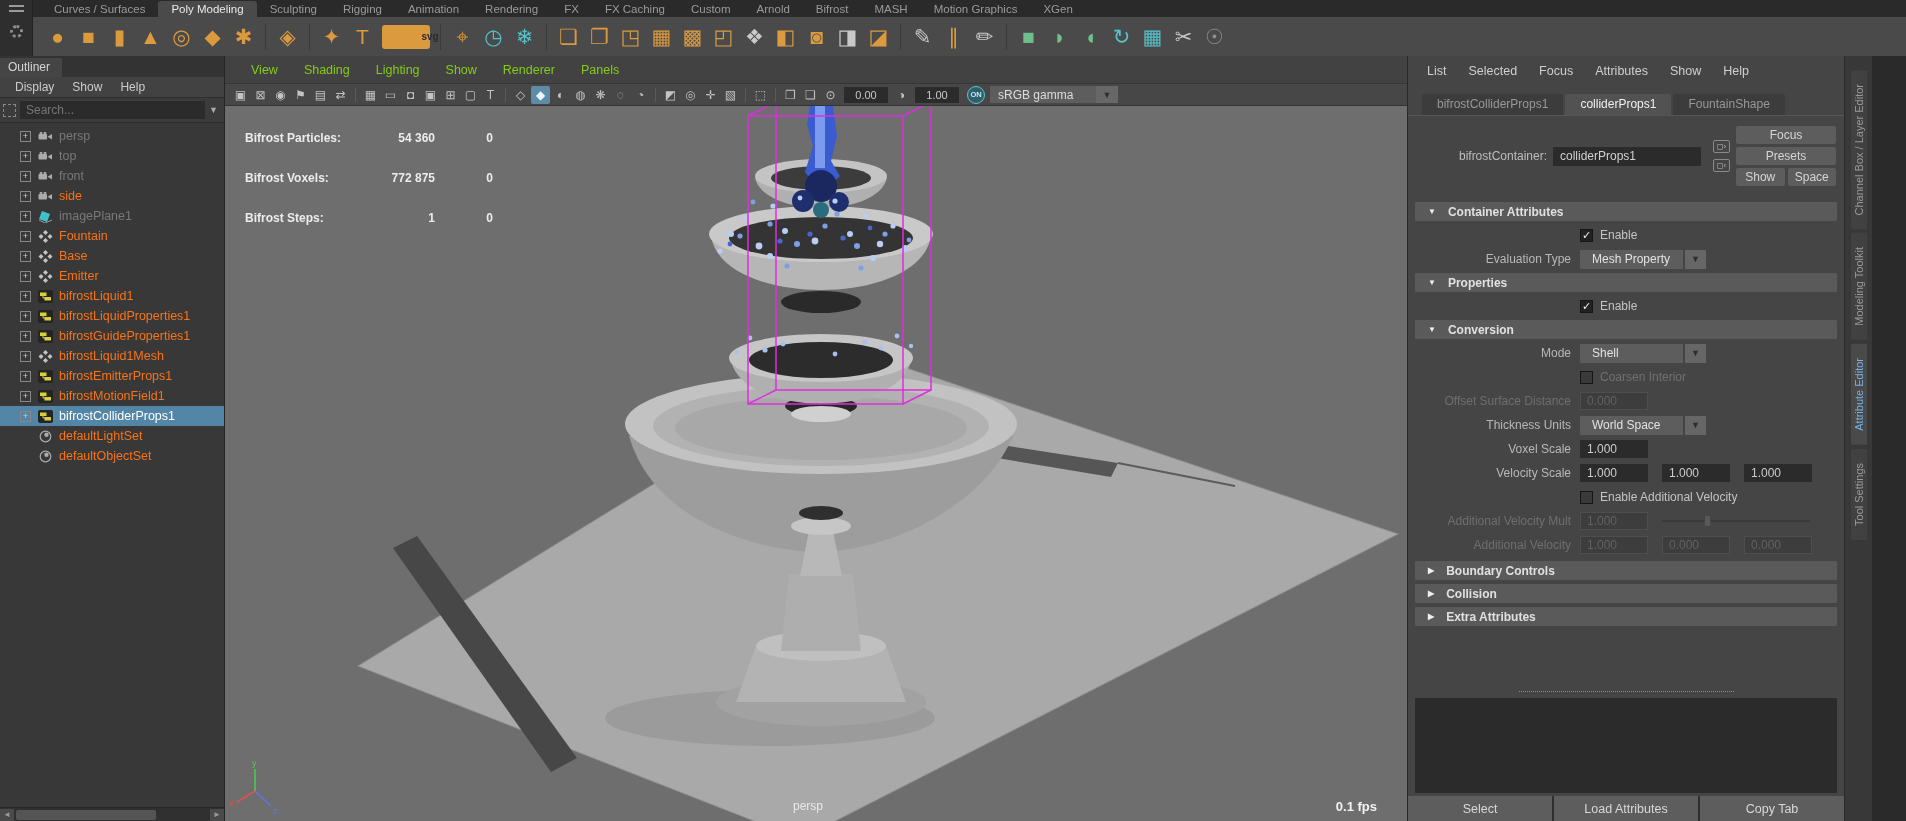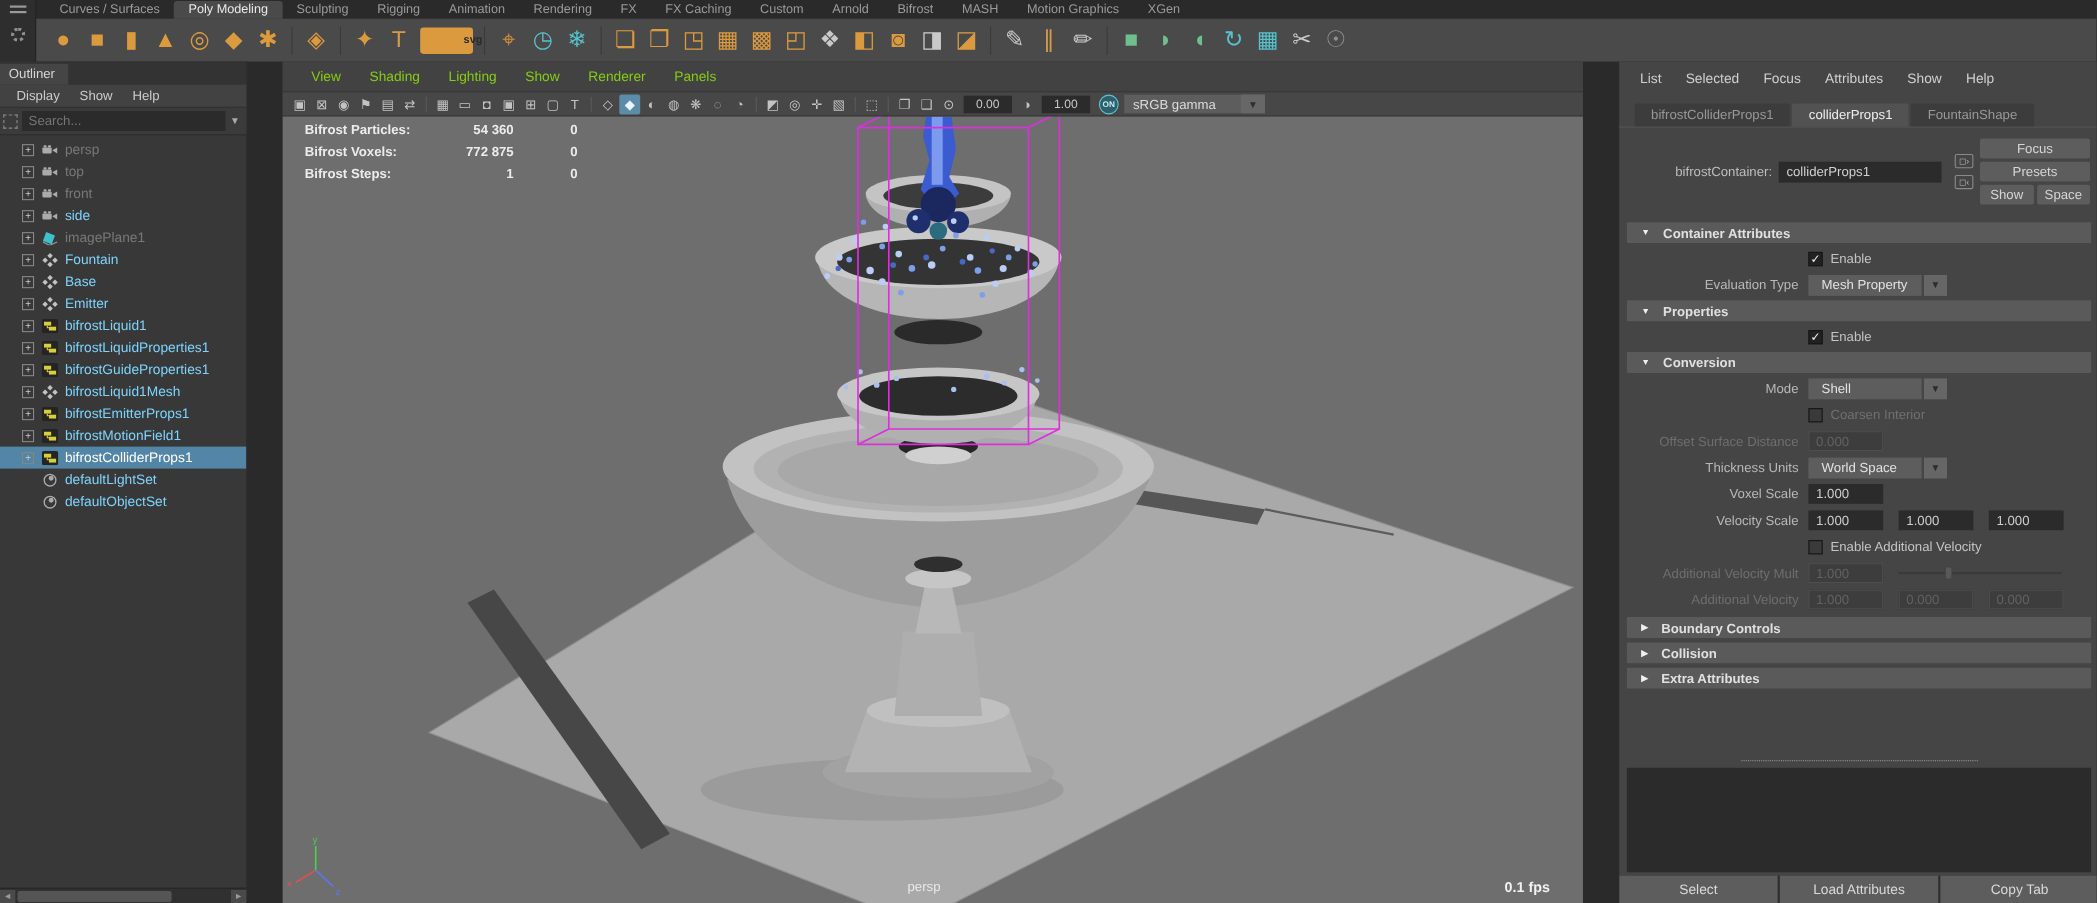--- a/index.html
+++ b/index.html
@@ -15,39 +15,39 @@
   #shelf { flex:1; display:flex; flex-direction:column; }
   #shelf-tabs { height:17px; display:flex; align-items:flex-end; padding-left:8px; background:#2a2a2a; }
   .shelf-tab { padding:2px 13px 2px; font-size:11.5px; color:#9a9a9a; white-space:nowrap; cursor:default; }
   .shelf-tab.active { background:#4a4a4a; color:#e9e9e9; border-radius:3px 3px 0 0; }
   #shelf-icons { flex:1; background:#4a4a4a; display:flex; align-items:center; padding-left:10px; gap:2px; overflow:hidden; }
   .shelf-icon { width:29px; height:30px; display:flex; align-items:center; justify-content:center; font-size:21px; line-height:1; cursor:default; }
   .shelf-icon.badge { width:24px; height:24px; margin:0 3px; background:#dc9a3f; border-radius:3px; font-size:10px; font-weight:bold; }
   .shelf-icon.divider { width:1px; height:26px; background:#3a3a3a; margin:0 5px; }
 
   
-  #main { flex:1; display:flex; min-height:0;gap:32px; }
+  #main { flex:1; display:flex; min-height:0; }
 
   
   #outliner { width:225px; flex:none; background:#383838; display:flex; flex-direction:column; border-right:1px solid #262626; }
   #outliner-titlebar { height:21px; background:#333; display:flex; align-items:flex-end; }
   #outliner-title { background:#454545; color:#d6d6d6; padding:2px 12px 3px 8px; font-size:12px; }
   #outliner-menus { height:21px; background:#424242; display:flex; align-items:center; padding-left:7px; gap:2px; border-bottom:1px solid #2f2f2f; }
   .menu-item { padding:2px 8px; color:#cccccc; font-size:12px; cursor:default; }
   #outliner-search { height:25px; display:flex; align-items:center; padding:0 4px 0 3px; gap:4px; background:#3b3b3b; border-bottom:1px solid #2d2d2d; }
   .filter-icon { width:13px; height:13px; border:1px dashed #8a8a8a; flex:none; }
   #search-input { flex:1; background:#2b2b2b; border:none; outline:none; color:#9a9a9a; height:18px; padding:0 6px; font-size:12px; font-family:inherit; }
   .search-arrow { color:#aaa; font-size:9px; padding-right:2px; }
   #outliner-tree { flex:1; overflow:hidden; padding-top:3px; }
   .tree-row { height:20px; display:flex; align-items:center; padding-left:20px; gap:6px; }
   .tree-row.selected { background:#5285a6; }
   .expander { width:11px; height:11px; border:1px solid #878787; color:#cfcfcf; font-size:9px; line-height:9px; text-align:center; flex:none; }
   .expander.hide { visibility:hidden; }
   .tree-icon { width:16px; display:flex; justify-content:center; flex:none; }
-  .tree-label { color:#7dd3fc; font-size:12.5px; white-space:nowrap; }
+  .tree-label { color:#f97316; font-size:12.5px; white-space:nowrap; }
   .tree-label.dim { color:#787878; }
   .tree-row.selected .tree-label { color:#ffffff; }
   #outliner-hscroll { height:14px; background:#303030; display:flex; align-items:center; border-top:1px solid #262626; }
   .scroll-btn { width:14px; height:12px; background:#4a4a4a; color:#999; font-size:8px; display:flex; align-items:center; justify-content:center; flex:none; }
   .scroll-thumb { width:140px; height:10px; background:#555; margin-left:2px; border-radius:2px; }
 
   
   #viewport { width:1182px; flex:none; display:flex; flex-direction:column; background:#444; }
   #vp-menus { height:28px; background:#424242; display:flex; align-items:center; padding-left:16px; gap:6px; border-bottom:1px solid #363636; }
   .vp-menu { padding:2px 10px; color:#84cc16; font-size:12.5px; cursor:default; }
@@ -55,21 +55,21 @@
   .vp-icon { width:19px; height:18px; display:flex; align-items:center; justify-content:center; font-size:12px; color:#c3c3c3; border-radius:2px; cursor:default; }
   .vp-icon.active { background:#5d8ca8; color:#eaf6fb; }
   .vp-icon.divider { width:1px; height:14px; background:#5a5a5a; margin:0 4px; }
   .vp-field { width:44px; height:16px; background:#2b2b2b; color:#c8c8c8; border:none; font-size:11px; text-align:center; margin:0 3px; font-family:inherit; }
   .on-btn { width:18px; height:18px; border-radius:50%; background:#2f5f6b; border:1px solid #5fc3d2; color:#bfeaf2; font-size:7.5px; font-weight:bold; display:flex; align-items:center; justify-content:center; margin:0 4px; }
   .colorspace { width:128px; height:17px; background:#5d5d5d; color:#dcdcdc; display:flex; align-items:center; padding-left:8px; font-size:12px; position:relative; }
   .colorspace .dd-arrow { position:absolute; right:0; top:0; width:22px; height:17px; background:#676767; color:#2e2e2e; font-size:9px; display:flex; align-items:center; justify-content:center; }
   #vp-canvas { flex:1; position:relative; background:#6e6e6e; overflow:hidden; }
   #vp-canvas svg { position:absolute; inset:0; }
   #vp-stats { position:absolute; top:2px; left:20px; font-weight:bold; color:#ececec; font-size:12px; }
-  .stat-row { display:flex; height:20px; align-items:center; }
+  .stat-row { display:flex; height:20px; align-items:center;margin-top:20px; }
   .stat-label { width:128px; }
   .stat-value { width:62px; text-align:right; }
   .stat-col2 { width:58px; text-align:right; }
   #vp-camera-label { position:absolute; bottom:8px; left:523px; width:120px; text-align:center; color:#e9e9e9; font-size:12px; }
   #vp-fps { position:absolute; bottom:7px; right:30px; color:#f2f2f2; font-size:13px; font-weight:bold; }
 
   
   #attr { width:437px; flex:none; background:#454545; display:flex; flex-direction:column; border-left:1px solid #2a2a2a; }
   #attr-menus { height:30px; display:flex; align-items:center; padding-left:10px; gap:4px; }
   .attr-menu { padding:2px 9px; color:#cfcfcf; font-size:12.5px; }

